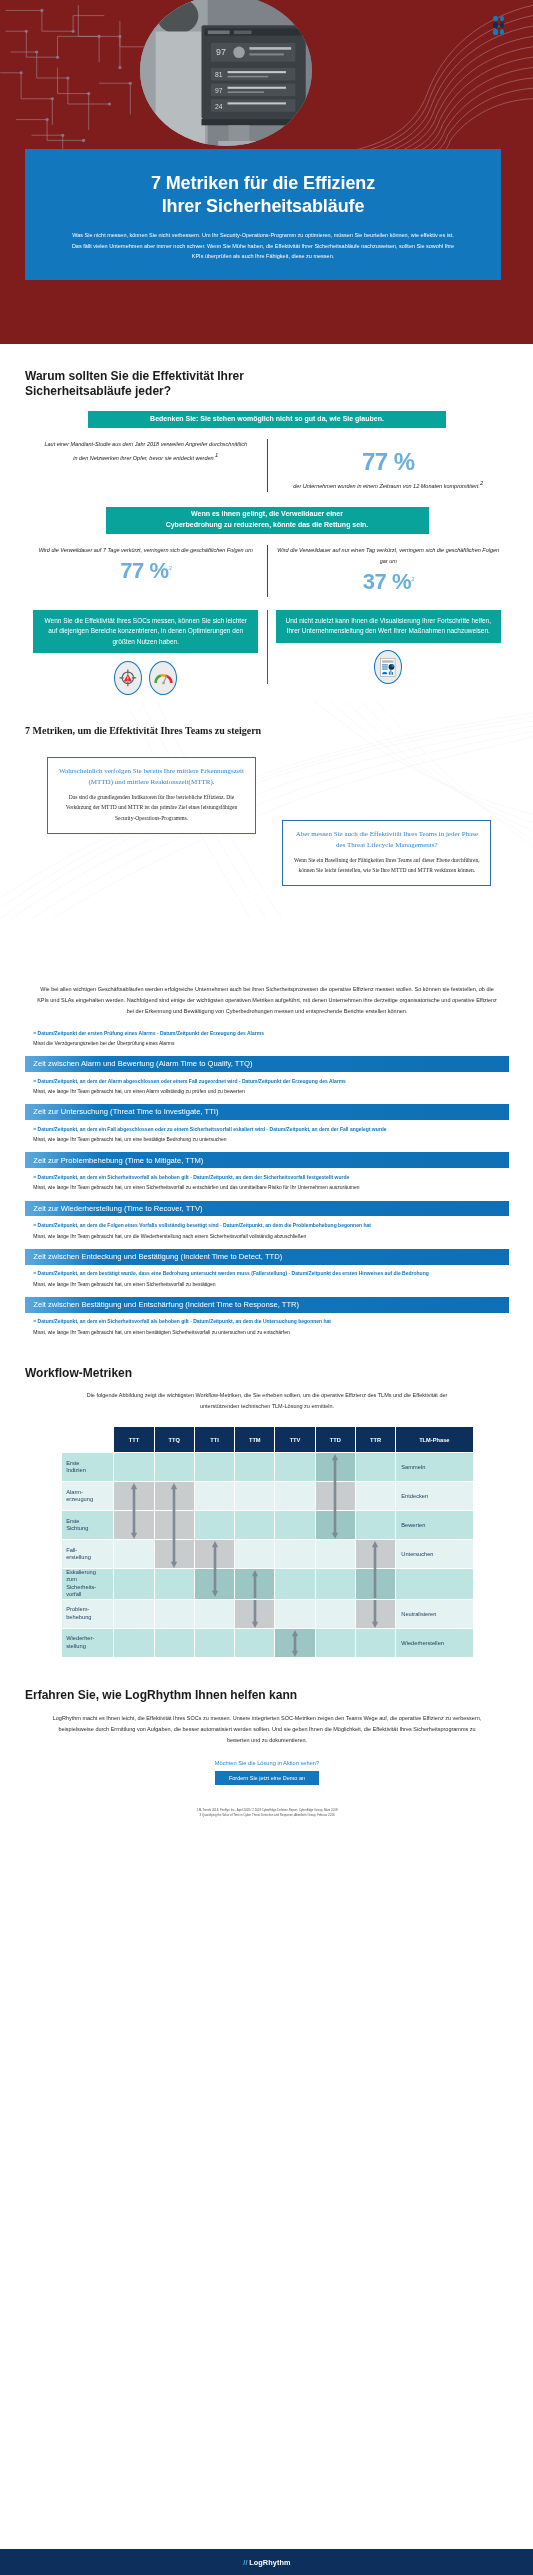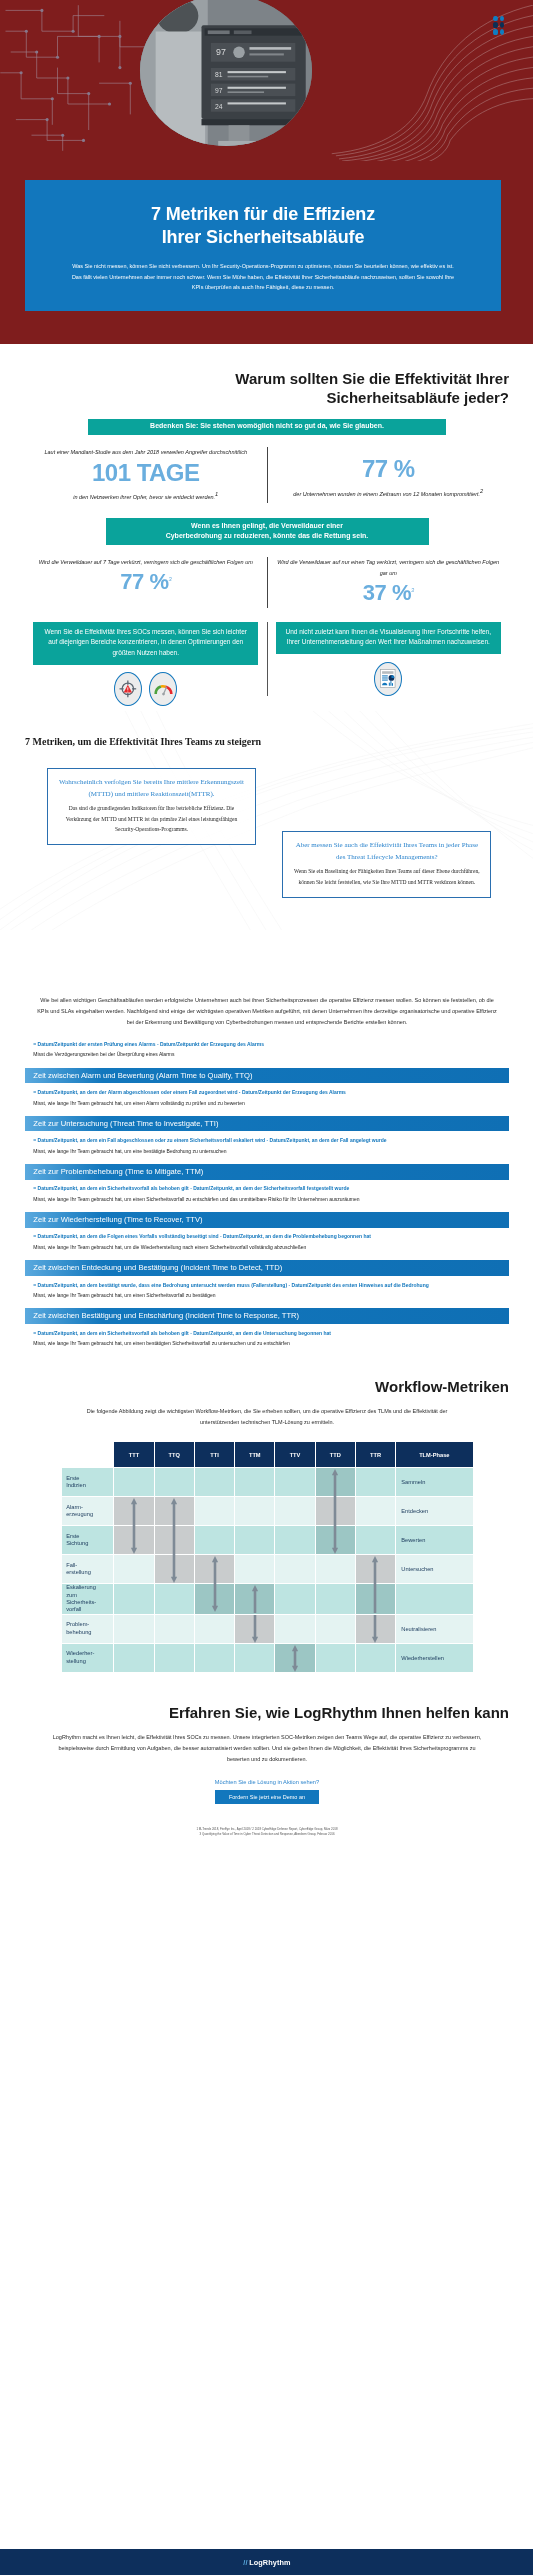--- a/index.html
+++ b/index.html
@@ -36,42 +36,41 @@
   .photo-inner { position: absolute; inset: 0; }
   .dots-logo { position: absolute; right: 25px; top: 15.6px; width: 15.6px; height: 19px; }
   .dot { position: absolute; width: 4.2px; height: 5.7px; border-radius: 50%; background: #0f7dc2; }
   .dot.dark { background: #0b2f55; }
 
   .title-band {
     position: absolute; left: 25px; top: 149px; right: 33px;
     background: #1277bd;
     padding: 23px 31px 17.7px 31px;
     text-align: center;
-    margin-top: 31px;
   }
   .title-band h1 {
     color: #ffffff;
     font-size: 18px;
     line-height: 1.26;
     font-weight: bold;
     letter-spacing: -0.1px;
   }
   .title-band p {
     color: #ffffff;
     font-size: 5.5px;
     line-height: 1.95;
     margin-top: 12.5px;
     padding: 0 13.6px;
   }
 
   
   .wrap { position: relative; padding: 0 25px; }
   h2.section-h {
-    text-align: right;
-    font-size: 15px;
+    text-align: left;
+    font-size: 12px;
     line-height: 1.28;
     color: #1b1b1b;
     font-weight: bold;
   }
   h2.section-h.left { text-align: left; font-size: 10px; }
   .body-copy {
     text-align: center;
     font-size: 5.5px;
     line-height: 2.0;
     color: #2a2a2a;
@@ -356,21 +355,20 @@
   <h2 class="section-h">
     <span>Warum sollten Sie die Effektivität Ihrer</span><br>
     <span>Sicherheitsabläufe jeder?</span>
   </h2>
 
   <div class="teal-band" style="width:358px;">Bedenken Sie: Sie stehen womöglich nicht so gut da, wie Sie glauben.</div>
 
   <div class="stat-row">
     <div class="stat-col">
       <div class="stat-note">Laut einer Mandiant-Studie aus dem Jahr 2018 verweilen Angreifer durchschnittlich</div>
-      <div class="stat-big">101 TAGE</div>
       <div class="stat-note"><span>in den Netzwerken ihrer Opfer, bevor sie entdeckt werden.</span><span class="sup">1</span></div>
     </div>
     <div class="stat-col">
       <div class="stat-big" style="margin-top:9.4px;">77 %</div>
       <div class="stat-note"><span>der Unternehmen wurden in einem Zeitraum von 12 Monaten kompromittiert.</span><span class="sup">2</span></div>
     </div>
   </div>
 
   <div class="teal-band" style="width:323px;margin-top:14.6px;">
     <span>Wenn es Ihnen gelingt, die Verweildauer einer</span><br>

